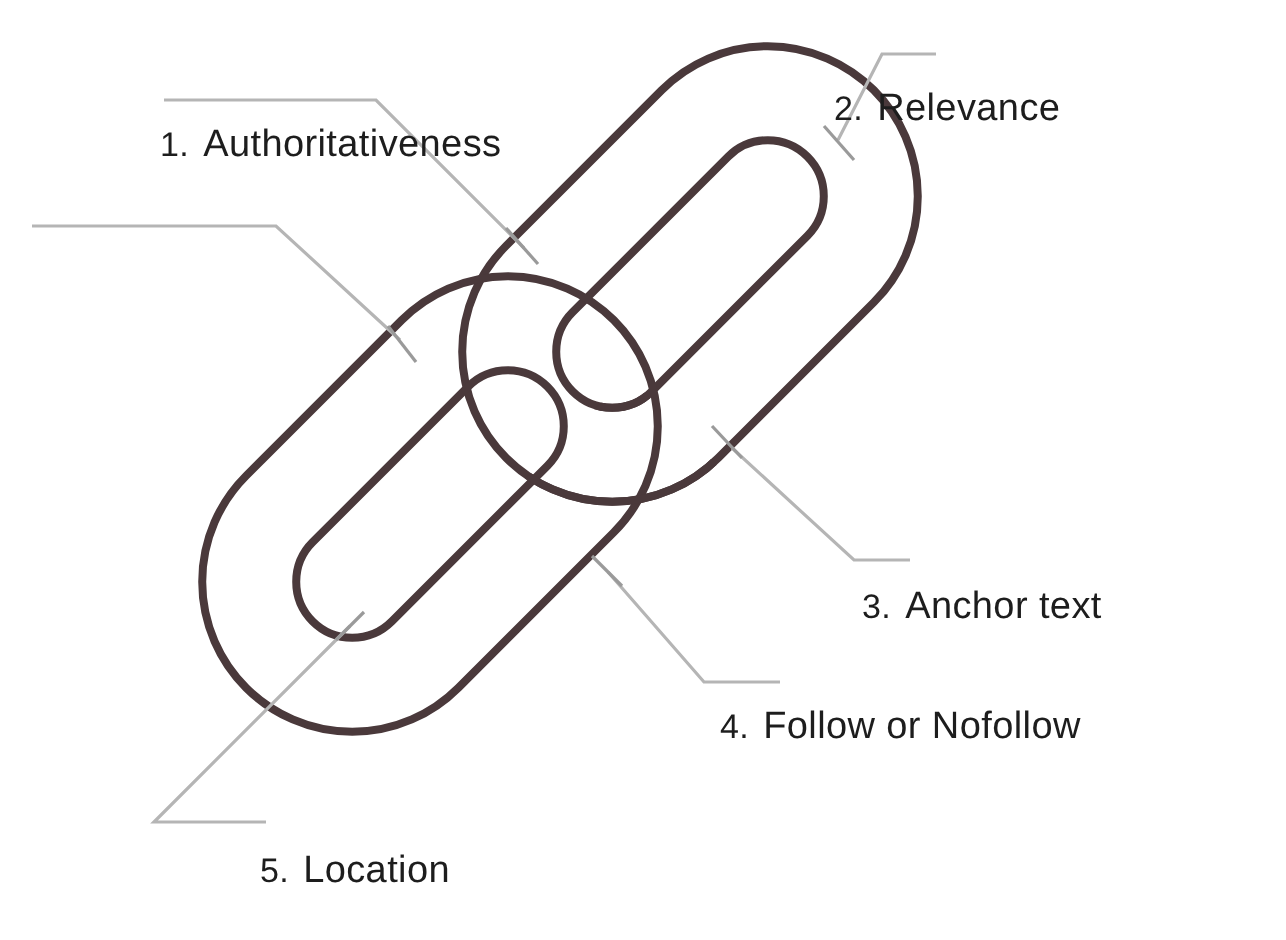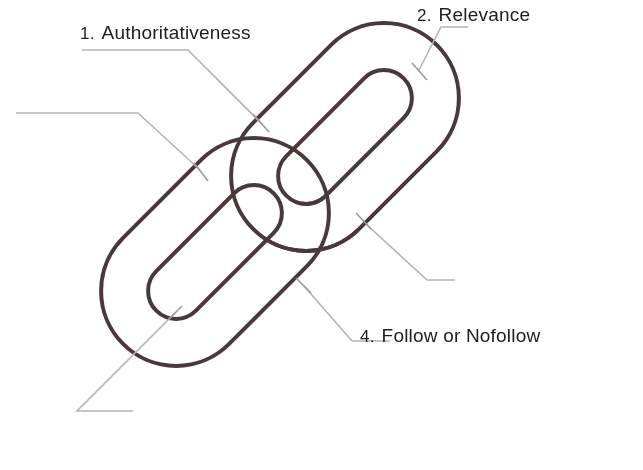--- a/index.html
+++ b/index.html
@@ -3,21 +3,21 @@
 <meta charset="utf-8">
 <style>
   html,body{margin:0;padding:0;background:#ffffff;}
   .stage{
     position:relative;width:643px;height:470px;background:#ffffff;overflow:hidden;
     font-family:"Liberation Sans", sans-serif;
   }
   .stage svg{position:absolute;left:0;top:0;}
   .callout{
     position:absolute;white-space:nowrap;color:#1d1d1d;
-    font-size:19px;letter-spacing:.2px;line-height:23px;
+    font-size:19px;letter-spacing:.2px;line-height:23px;margin-top:40px;
   }
   .callout .num{font-size:17px;margin-right:7px;}
 </style>
 </head>
 <body>
 
 <div class="stage">
 
   <svg width="643" height="470" viewBox="0 0 643 470">
     <defs>
@@ -82,17 +82,23 @@
       <line x1="194" y1="163" x2="208" y2="181"></line>
     </g>
   </svg>
 
   <div class="callout" style="left:80px;top:21px">
     <span class="num">1.</span><span>Authoritativeness</span>
   </div>
   <div class="callout" style="left:417px;top:3px">
     <span class="num">2.</span><span>Relevance</span>
   </div>
-  <div class="callout" style="left:360px;top:324px">
+  <div class="callout" style="left:431px;top:252px">
+    <span class="num">3.</span><span>Anchor text</span>
+  </div>
+  <div class="callout" style="left:360px;top:312px">
     <span class="num">4.</span><span>Follow or Nofollow</span>
+  </div>
+  <div class="callout" style="left:130px;top:384px">
+    <span class="num">5.</span><span>Location</span>
   </div>
 
 </div>
 
 </body></html>

